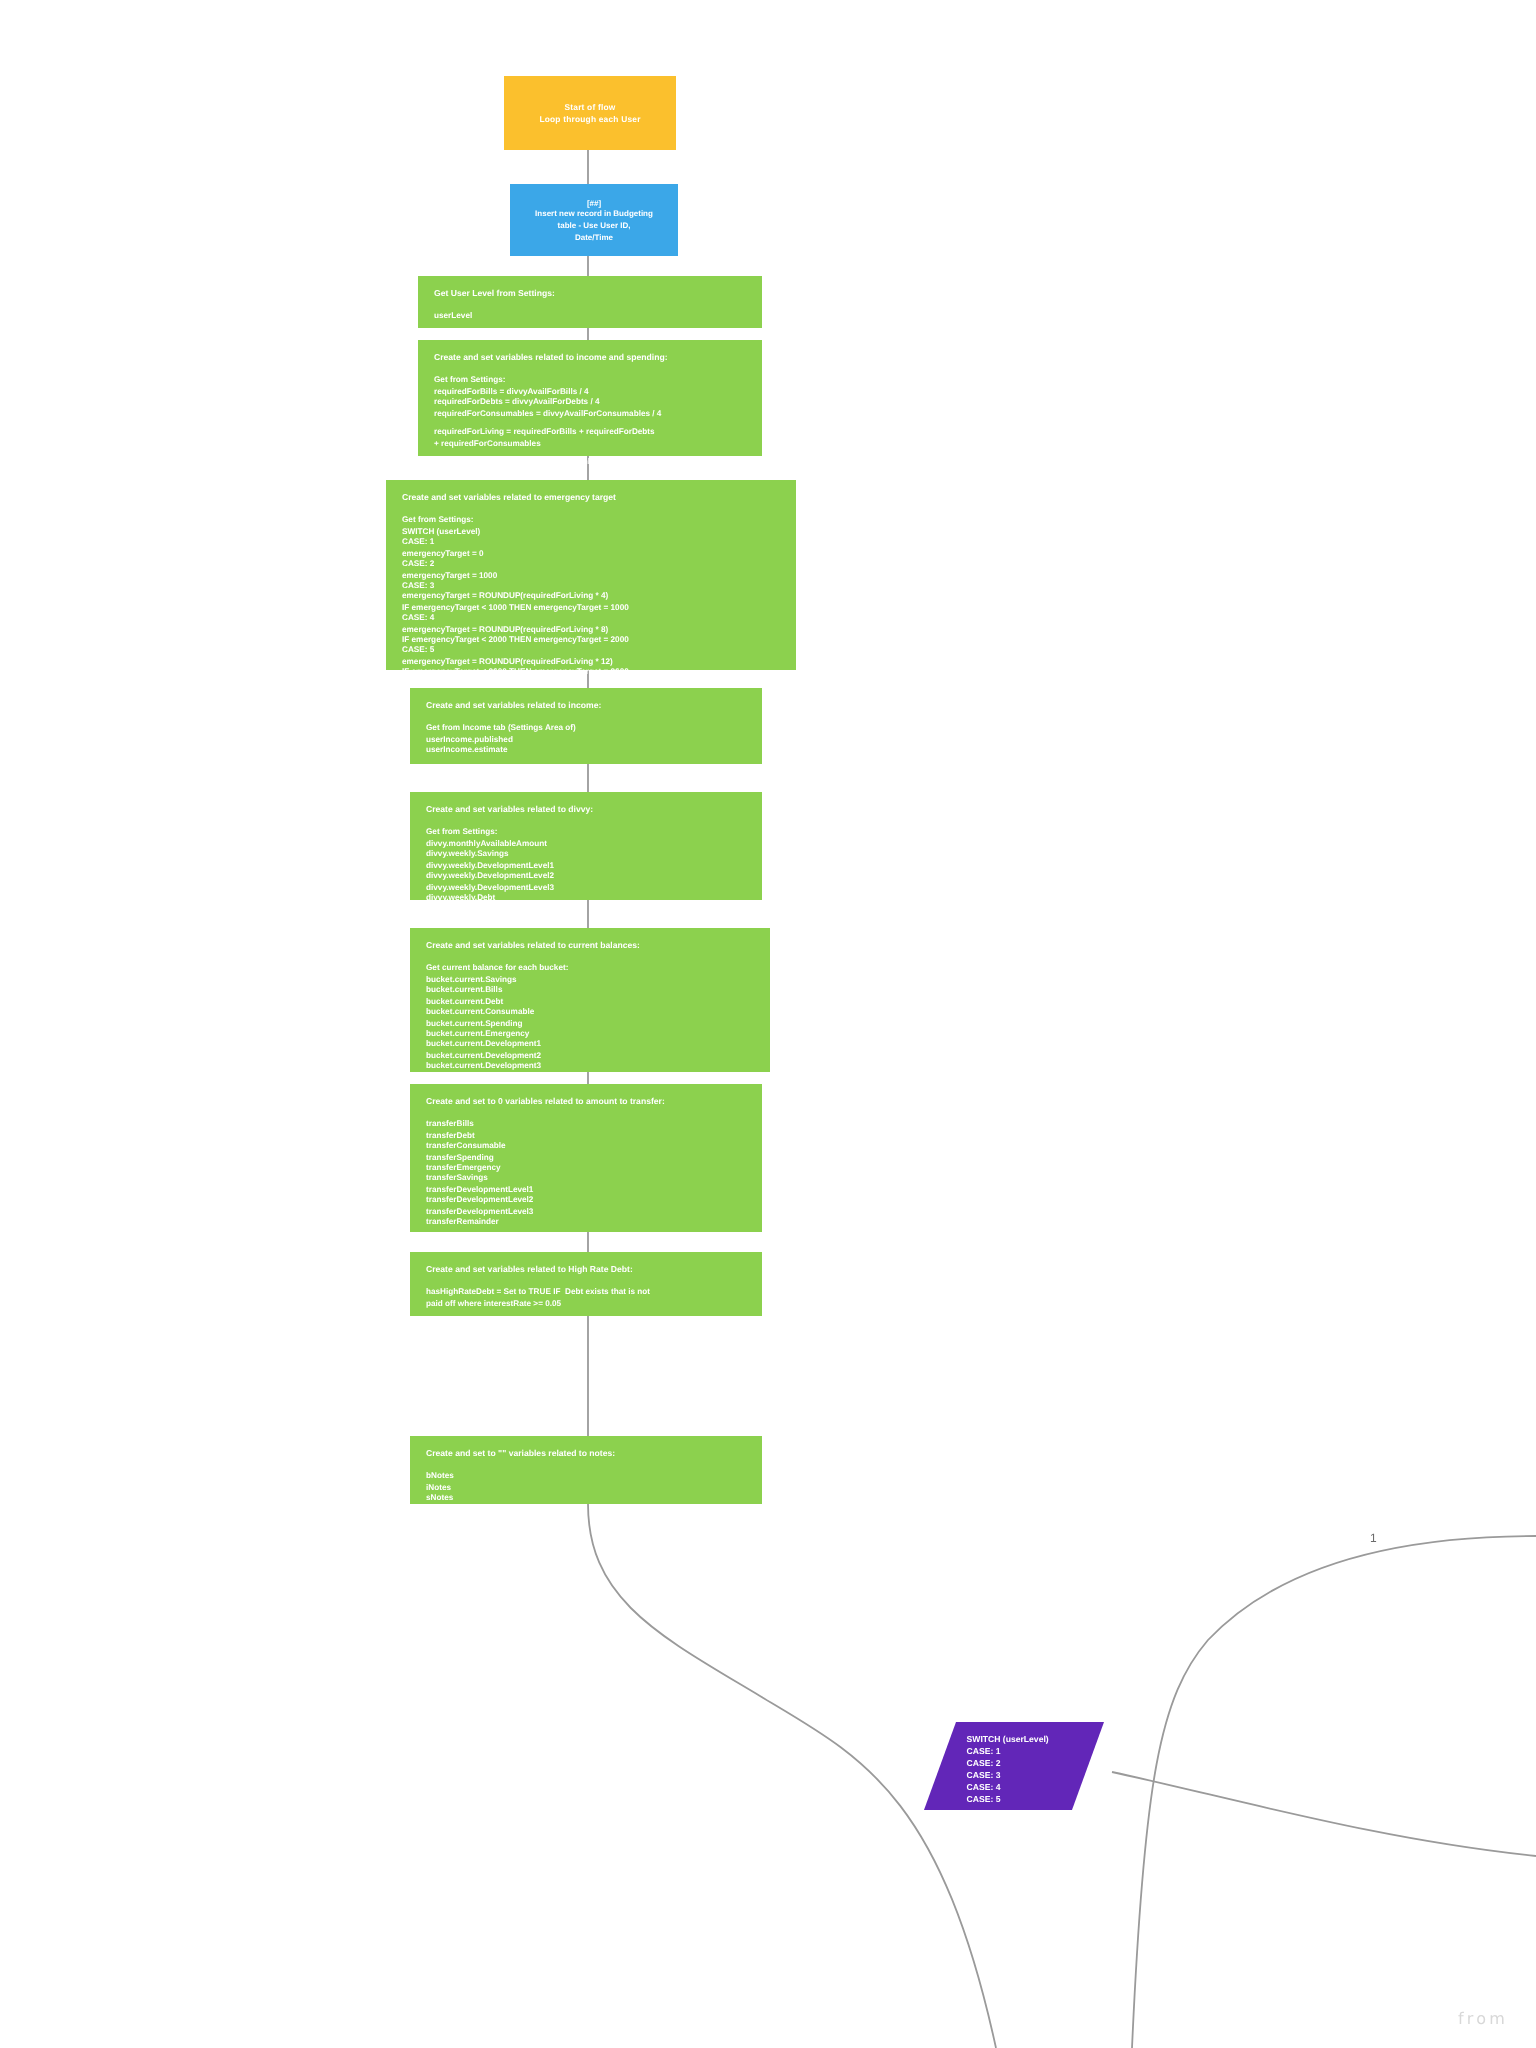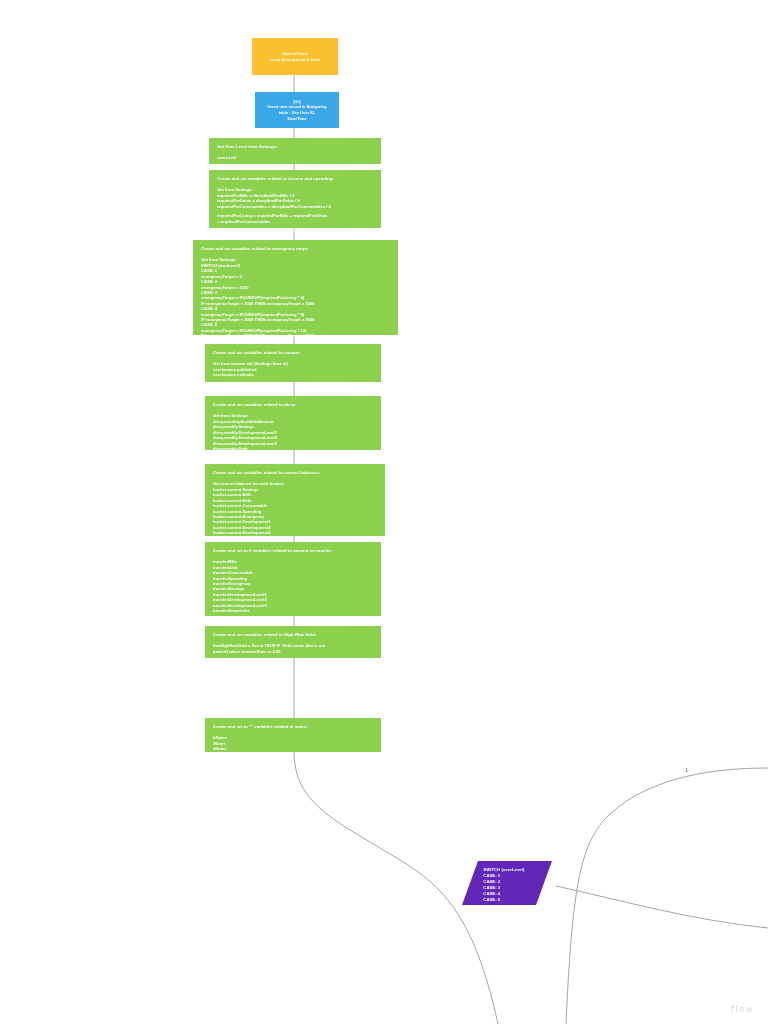--- a/index.html
+++ b/index.html
@@ -301,15 +301,15 @@
     <div class="node-switch-inner">
       <span class="sw-title">SWITCH (userLevel)</span>
       <span class="sw-case">CASE: 1</span>
       <span class="sw-case">CASE: 2</span>
       <span class="sw-case">CASE: 3</span>
       <span class="sw-case">CASE: 4</span>
       <span class="sw-case">CASE: 5</span>
     </div>
   </div>
 
-  <div class="watermark">flow</div>
+  <div class="watermark">from</div>
 
 </div>
 
 </body></html>

